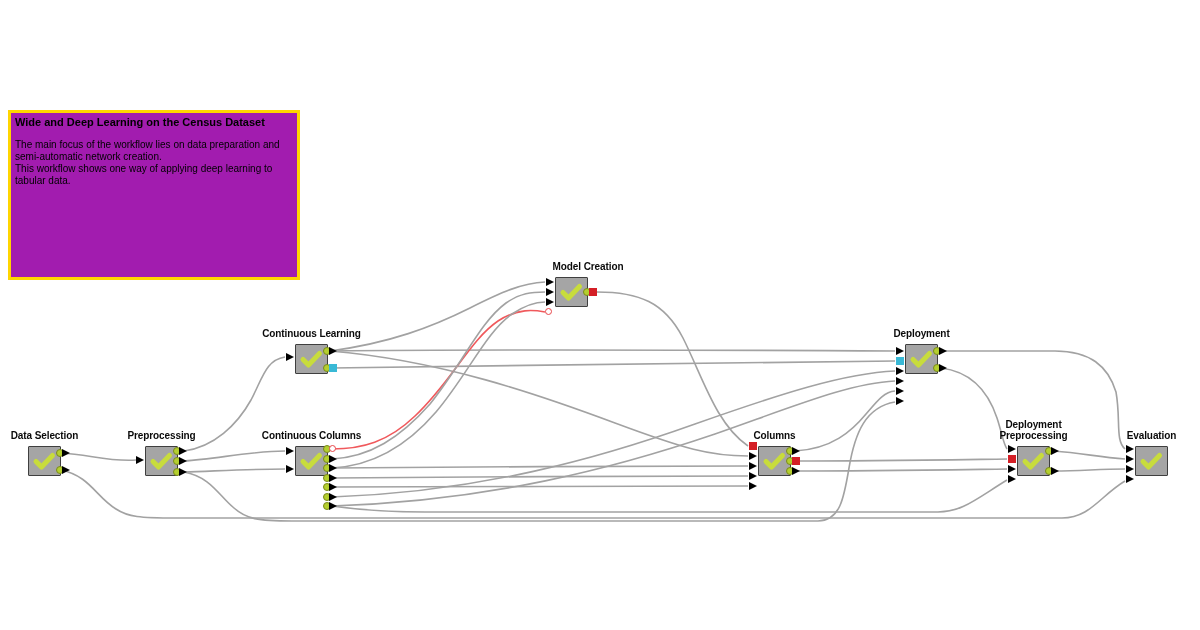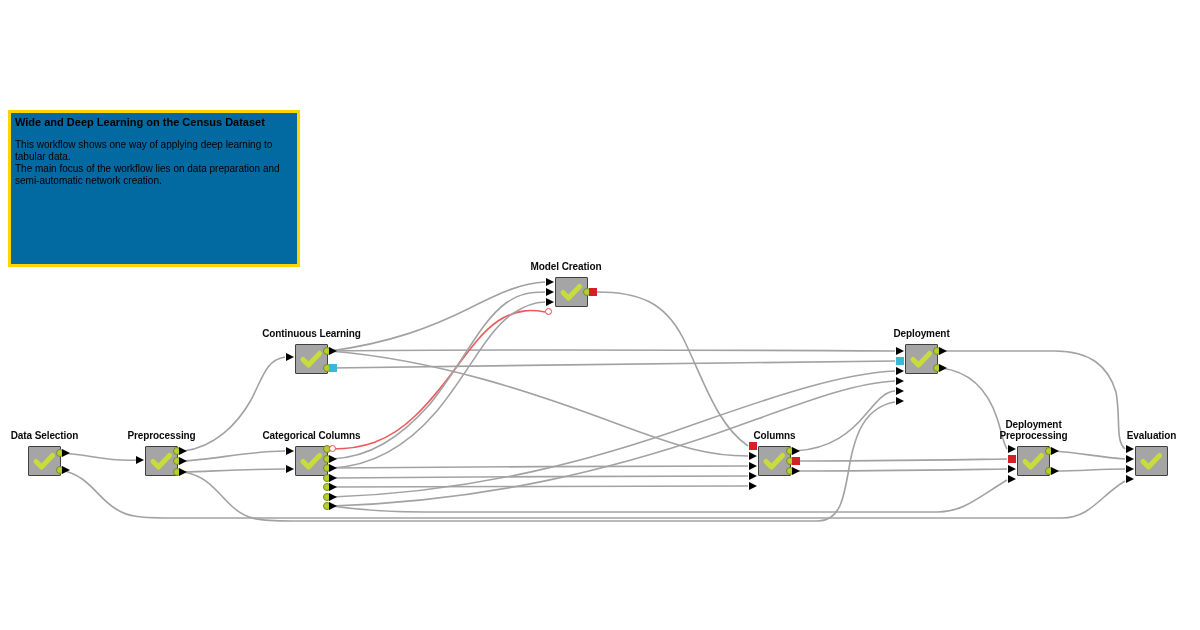--- a/index.html
+++ b/index.html
@@ -3,21 +3,21 @@
 <meta charset="utf-8">
 <style>
   html,body{margin:0;padding:0;background:#ffffff;}
   #canvas{
     position:relative;width:1200px;height:630px;background:#ffffff;
     overflow:hidden;font-family:"Liberation Sans",sans-serif;
   }
   #edges{position:absolute;left:0;top:0;width:1200px;height:630px;}
   .annotation{
     position:absolute;left:8px;top:110px;width:279px;height:144px;
-    border:3px solid #ffd500;background:#0369a1;padding:3px 3px 4px 4px;
+    border:3px solid #ffd500;background:#a21caf;padding:3px 3px 17px 4px;
   }
   .annotation h1{
     margin:0;font-size:11px;line-height:13px;font-weight:bold;color:#000;
   }
   .annotation p{
     margin:10px 0 0 0;font-size:10px;line-height:12px;color:#000;
   }
   .annotation p + p{margin-top:0;}
   .node-box{
     position:absolute;width:33px;height:30px;background:#a5a5a5;
@@ -73,22 +73,22 @@
       <path d="M795,471 C868,471 932,470 1007,469" fill="none" stroke="#a2a2a2" stroke-width="1.6"></path>
       <path d="M941,351 L1055,351 C1090,351 1108,366 1116,392 C1121,420 1115,440 1125,449" fill="none" stroke="#a2a2a2" stroke-width="1.6"></path>
       <path d="M941,368 C974,372 989,394 997,418 C1002,433 1003,443 1007,449" fill="none" stroke="#a2a2a2" stroke-width="1.6"></path>
       <path d="M1054,451 C1082,453 1098,457 1125,459" fill="none" stroke="#a2a2a2" stroke-width="1.6"></path>
       <path d="M1054,471 C1082,471 1098,469 1125,469" fill="none" stroke="#a2a2a2" stroke-width="1.6"></path>
     </svg>
 
   <div class="annotation">
     <h1>Wide and Deep Learning on the Census Dataset</h1>
     <div id="annotation-body">
+        <p>The main focus of the workflow lies on data preparation and semi-automatic network creation.</p>
         <p>This workflow shows one way of applying deep learning to tabular data.</p>
-        <p>The main focus of the workflow lies on data preparation and semi-automatic network creation.</p>
       </div>
   </div>
 
   <div id="nodes">
       <div class="node-label" style="left: -65.5px; top: 430px;">Data Selection</div>
       <div class="node-box" style="left: 28px; top: 446px; background: rgb(165, 165, 165);"><svg width="31" height="28" viewBox="0 0 31 28" xmlns="http://www.w3.org/2000/svg">
           <polyline points="7,14.5 12.5,20 23.5,8.5" fill="none" stroke="#c8dc3c" stroke-width="5" stroke-linecap="round" stroke-linejoin="round"></polyline>
         </svg></div>
       <div class="p-dot" style="left: 56px; top: 449px;"></div>
       <div class="p-tri" style="left: 62px; top: 448.5px;"></div>
@@ -107,41 +107,41 @@
       <div class="p-tri" style="left: 179px; top: 467.5px;"></div>
       <div class="node-label" style="left: 201.5px; top: 328px;">Continuous Learning</div>
       <div class="node-box" style="left: 295px; top: 344px; background: rgb(165, 165, 165);"><svg width="31" height="28" viewBox="0 0 31 28" xmlns="http://www.w3.org/2000/svg">
           <polyline points="7,14.5 12.5,20 23.5,8.5" fill="none" stroke="#c8dc3c" stroke-width="5" stroke-linecap="round" stroke-linejoin="round"></polyline>
         </svg></div>
       <div class="p-tri" style="left: 286px; top: 352.5px;"></div>
       <div class="p-dot" style="left: 323px; top: 347px;"></div>
       <div class="p-tri" style="left: 329px; top: 346.5px;"></div>
       <div class="p-dot" style="left: 323px; top: 364px;"></div>
       <div class="p-sq" style="left: 329px; top: 364px; background: rgb(57, 185, 214);"></div>
-      <div class="node-label" style="left: 201.5px; top: 430px;">Categorical Columns</div>
+      <div class="node-label" style="left: 201.5px; top: 430px;">Continuous Columns</div>
       <div class="node-box" style="left: 295px; top: 446px; background: rgb(165, 165, 165);"><svg width="31" height="28" viewBox="0 0 31 28" xmlns="http://www.w3.org/2000/svg">
           <polyline points="7,14.5 12.5,20 23.5,8.5" fill="none" stroke="#c8dc3c" stroke-width="5" stroke-linecap="round" stroke-linejoin="round"></polyline>
         </svg></div>
       <div class="p-tri" style="left: 286px; top: 446.5px;"></div>
       <div class="p-tri" style="left: 286px; top: 464.5px;"></div>
       <div class="p-dot" style="left: 323px; top: 445px;"></div>
       <div class="p-ring" style="left: 329px; top: 445px;"></div>
       <div class="p-dot" style="left: 323px; top: 455px;"></div>
       <div class="p-tri" style="left: 329px; top: 454.5px;"></div>
       <div class="p-dot" style="left: 323px; top: 464px;"></div>
       <div class="p-tri" style="left: 329px; top: 463.5px;"></div>
       <div class="p-dot" style="left: 323px; top: 474px;"></div>
       <div class="p-tri" style="left: 329px; top: 473.5px;"></div>
       <div class="p-dot" style="left: 323px; top: 483px;"></div>
       <div class="p-tri" style="left: 329px; top: 482.5px;"></div>
       <div class="p-dot" style="left: 323px; top: 493px;"></div>
       <div class="p-tri" style="left: 329px; top: 492.5px;"></div>
       <div class="p-dot" style="left: 323px; top: 502px;"></div>
       <div class="p-tri" style="left: 329px; top: 501.5px;"></div>
-      <div class="node-label" style="left: 456px; top: 261px;">Model Creation</div>
+      <div class="node-label" style="left: 478px; top: 261px;">Model Creation</div>
       <div class="node-box" style="left: 555px; top: 277px; background: rgb(165, 165, 165);"><svg width="31" height="28" viewBox="0 0 31 28" xmlns="http://www.w3.org/2000/svg">
           <polyline points="7,14.5 12.5,20 23.5,8.5" fill="none" stroke="#c8dc3c" stroke-width="5" stroke-linecap="round" stroke-linejoin="round"></polyline>
         </svg></div>
       <div class="p-tri" style="left: 546px; top: 277.5px;"></div>
       <div class="p-tri" style="left: 546px; top: 287.5px;"></div>
       <div class="p-tri" style="left: 546px; top: 297.5px;"></div>
       <div class="p-ring" style="left: 545px; top: 308px;"></div>
       <div class="p-dot" style="left: 583px; top: 288px;"></div>
       <div class="p-sq" style="left: 589px; top: 288px; background: rgb(212, 31, 38);"></div>
       <div class="node-label" style="left: 664.5px; top: 430px;">Columns</div>

